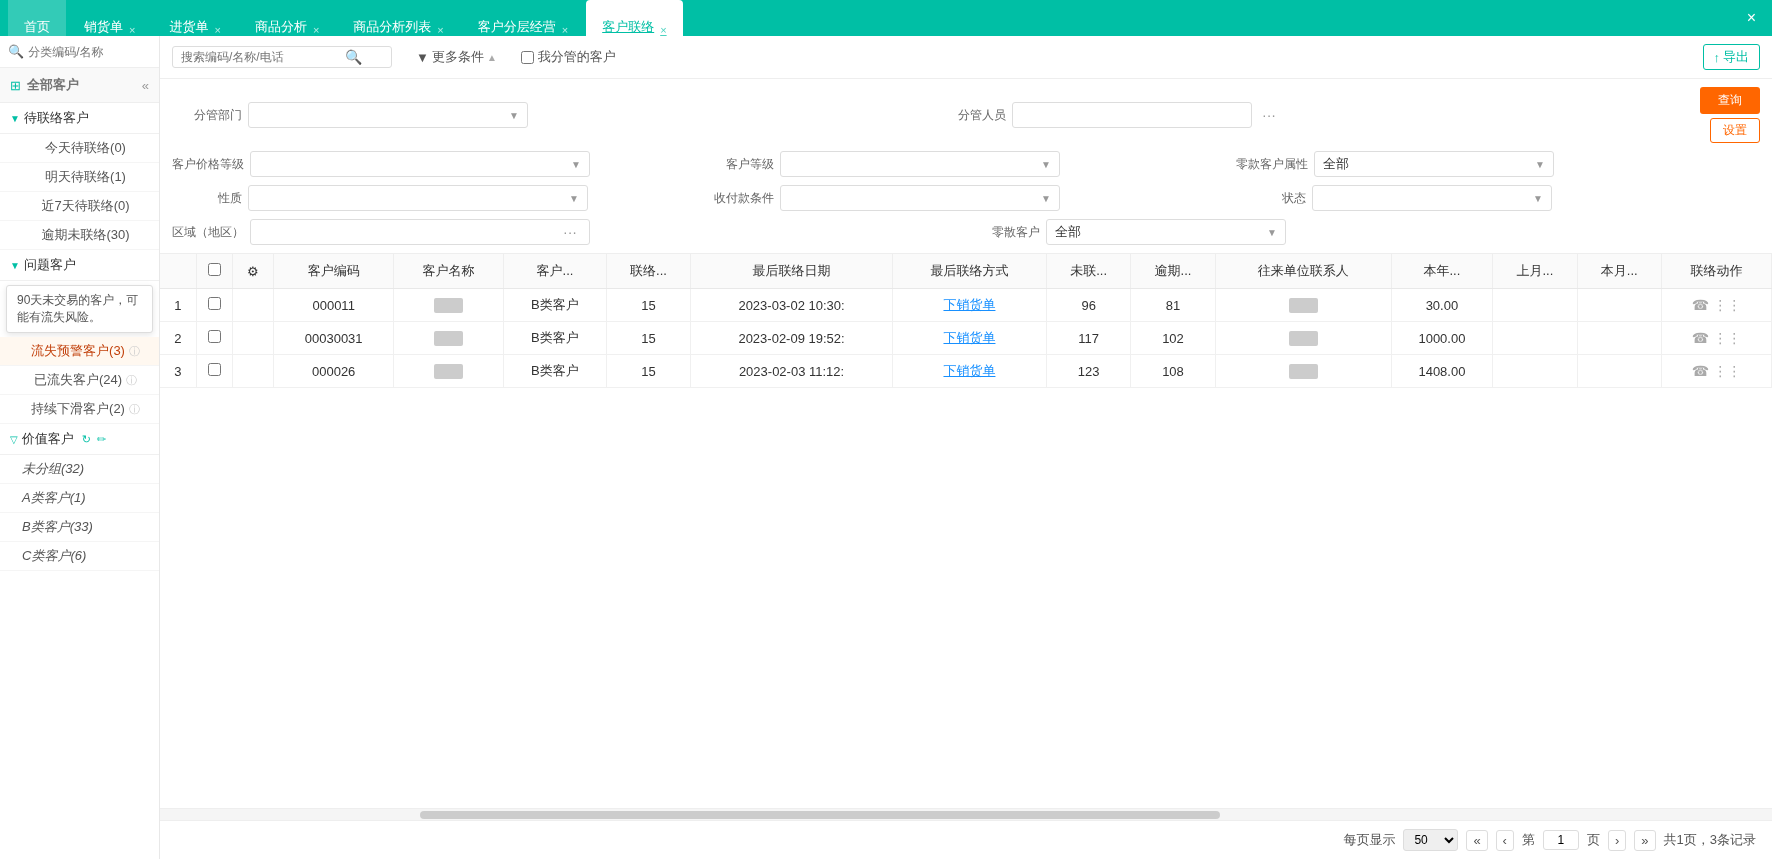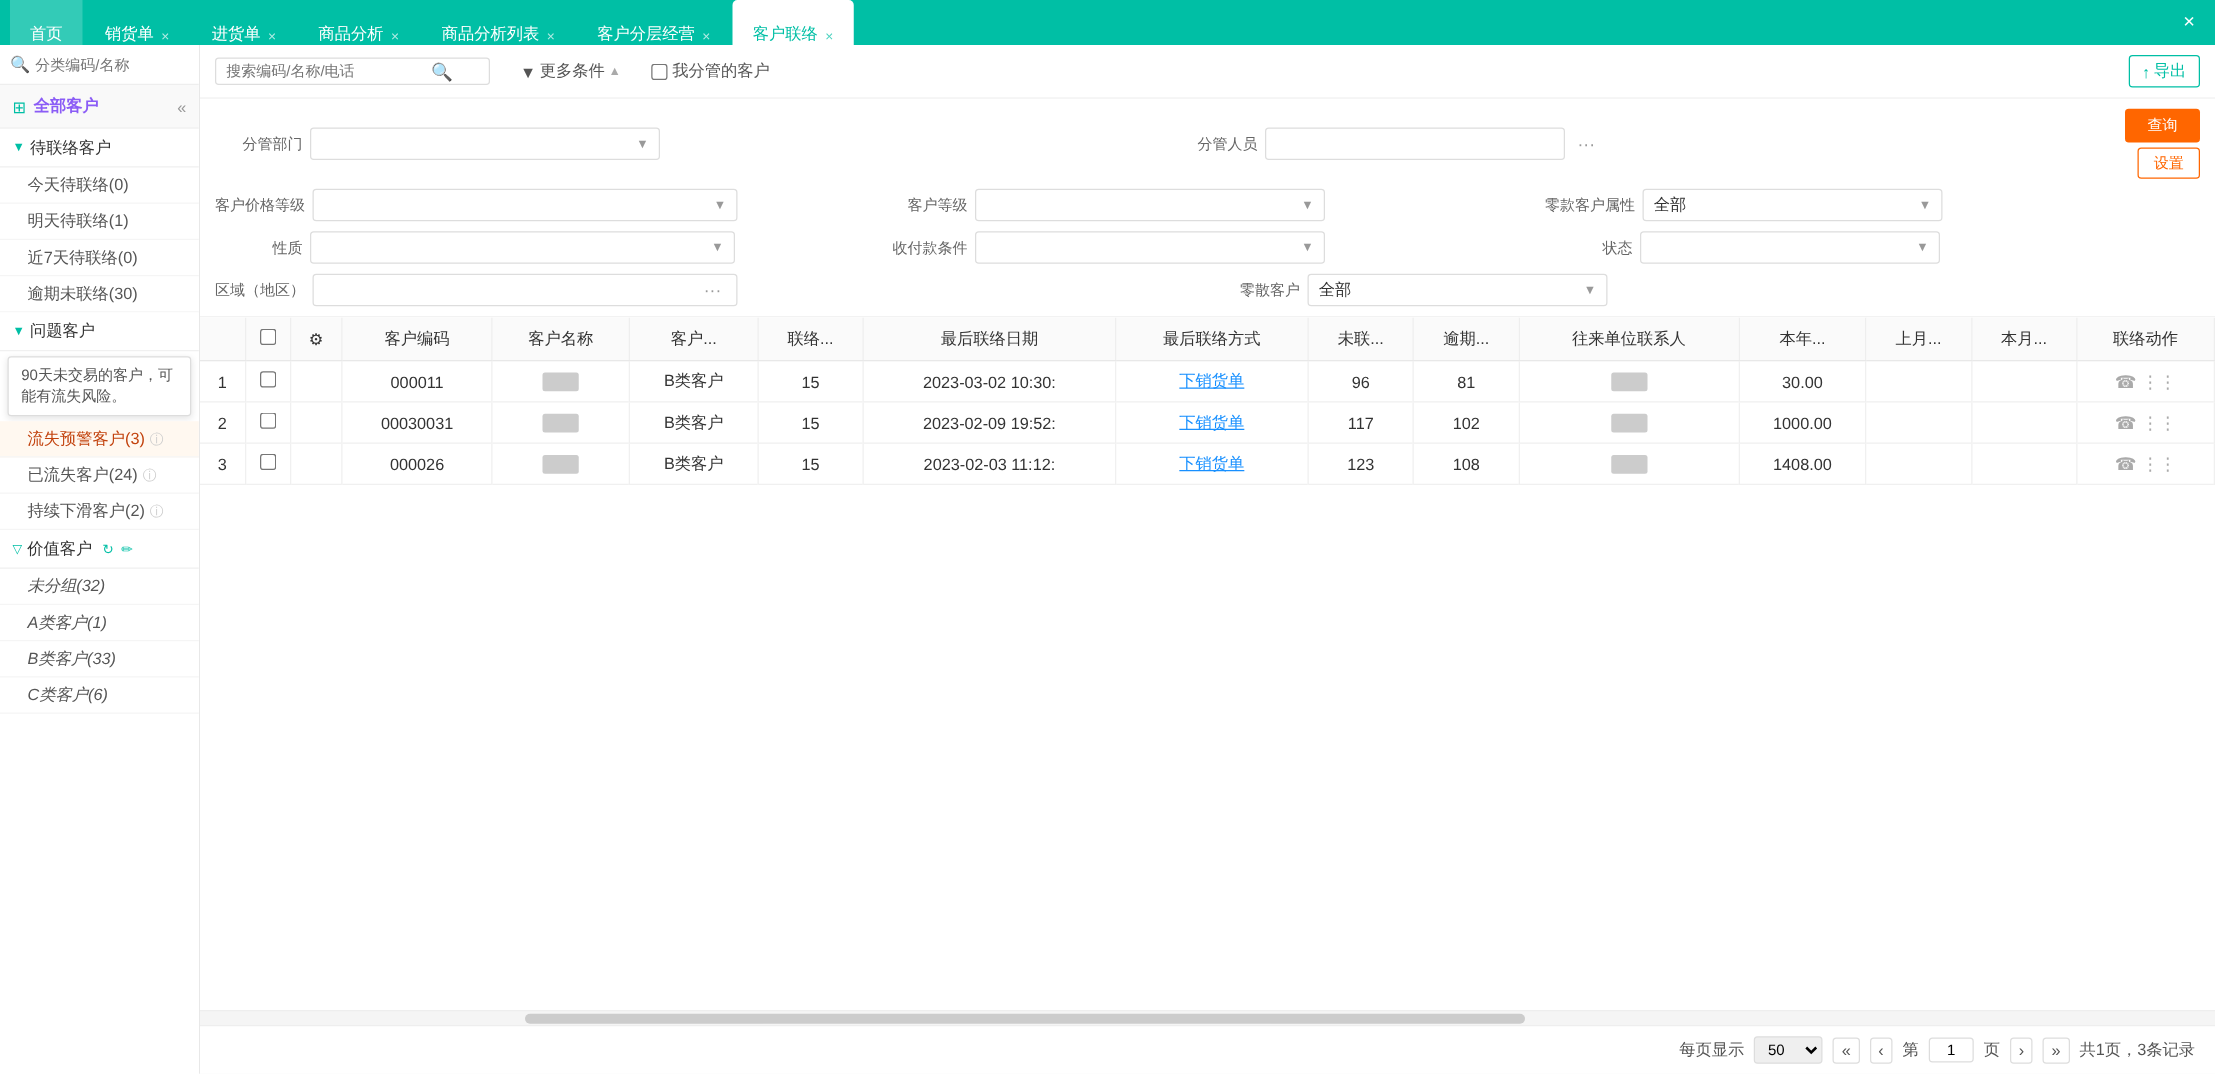--- a/index.html
+++ b/index.html
@@ -19,21 +19,21 @@
       padding: 0 16px;
       display: flex;
       align-items: flex-end;
       gap: 6px;
       cursor: pointer;
       color: #fff;
       font-size: 13px;
       white-space: nowrap;
     }
     .nav-tab.home { background: rgba(255,255,255,0.2); }
-    .nav-tab.active { background: #fff; color: #00bfa5; border-radius: 4px 4px 0 0; }
+    .nav-tab.active { background: #fff; color: #00bfa5; border-radius: 4px 4px 0 0; text-decoration: underline; }
     .nav-tab .close-btn { font-size: 11px; color: inherit; opacity: 0.7; cursor: pointer; }
     .nav-tab.active .close-btn { color: #00bfa5; }
     .nav-spacer { flex: 1; }
     .nav-close { color: #fff; cursor: pointer; font-size: 16px; padding: 4px 8px; }
 
     
     .main-layout {
       display: flex;
       height: calc(859px - 36px);
     }
@@ -63,41 +63,42 @@
     .sidebar-section-header {
       padding: 8px 10px;
       display: flex;
       align-items: center;
       gap: 6px;
       background: #f9f9f9;
       border-bottom: 1px solid #eee;
       cursor: pointer;
     }
     .sidebar-section-header .grid-icon { color: #00bfa5; }
-    .sidebar-section-header .label { font-weight: bold; color: #8b5cf6; flex: 1; }
+    .sidebar-section-header .label { font-weight: bold; color: #737373; flex: 1; }
     .sidebar-section-header .collapse-btn { color: #999; cursor: pointer; }
     .sidebar-group-header {
       padding: 6px 10px;
       color: #333;
       background: #fff;
       display: flex;
       align-items: center;
       gap: 4px;
       cursor: pointer;
       border-bottom: 1px solid #f0f0f0;
     }
     .sidebar-group-header .arrow { font-size: 10px; color: #00bfa5; }
     .sidebar-item {
       padding: 5px 10px 5px 22px;
       color: #555;
       cursor: pointer;
       display: flex;
       align-items: center;
       gap: 4px;
       border-bottom: 1px solid #f5f5f5;
+      justify-content: center;
     }
     .sidebar-item.active { color: #ff6600; background: #fff8f0; }
     .sidebar-item .info-icon { color: #ccc; font-size: 11px; }
     .tooltip-box {
       background: #fff;
       border: 1px solid #ddd;
       padding: 6px 10px;
       font-size: 12px;
       color: #555;
       border-radius: 3px;

